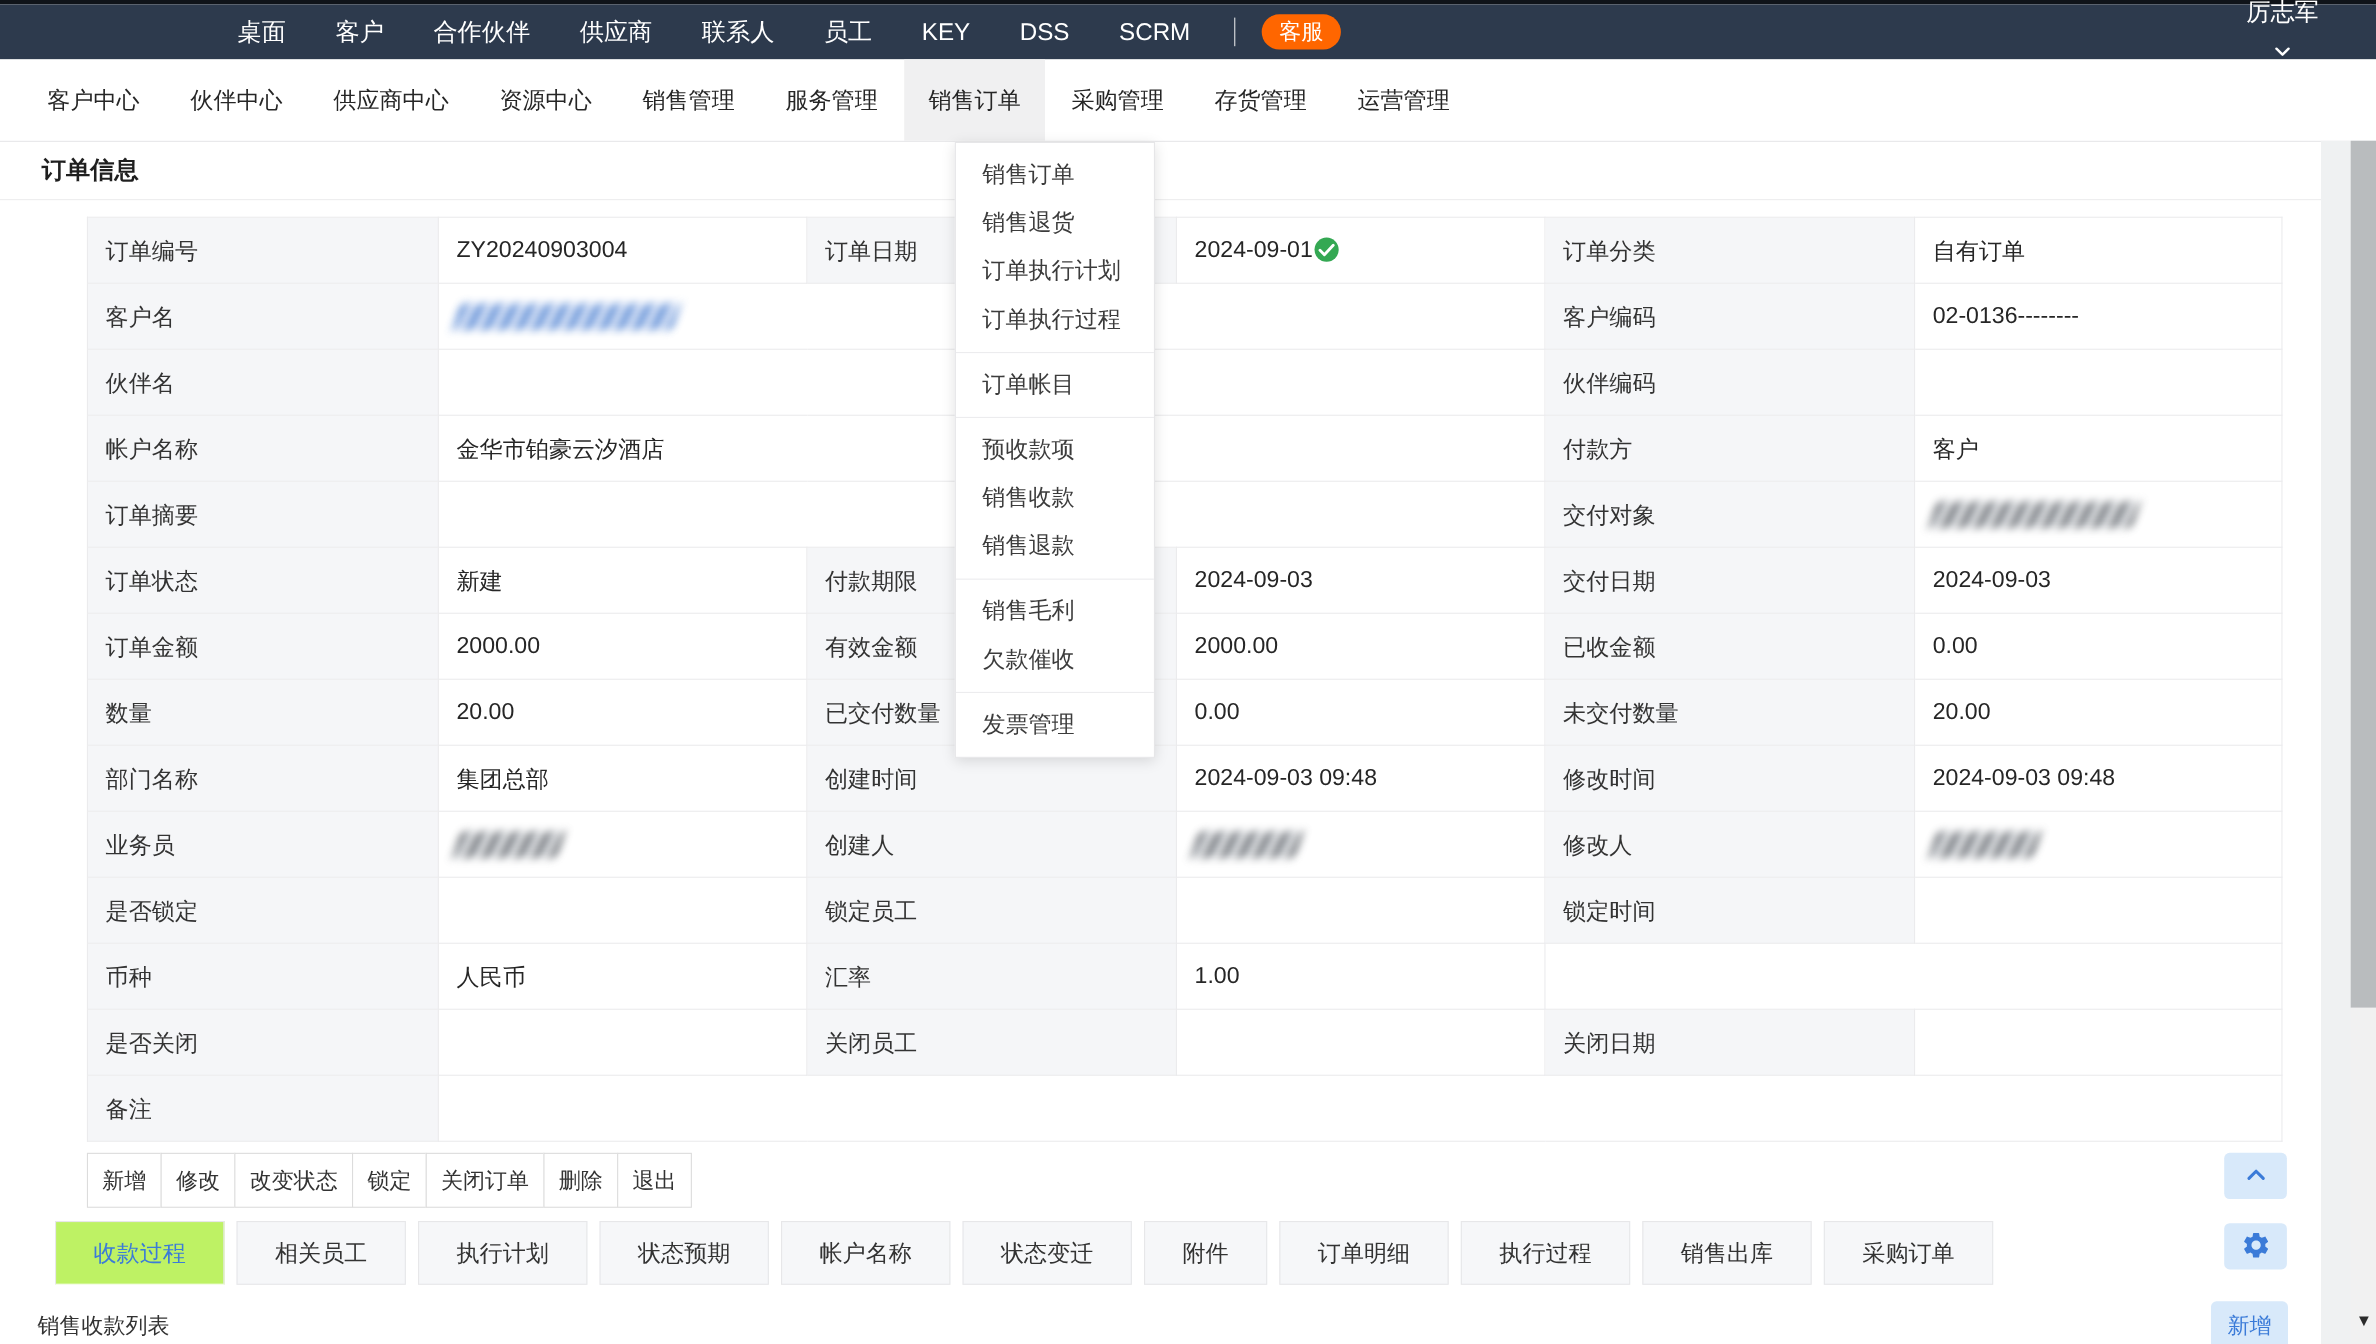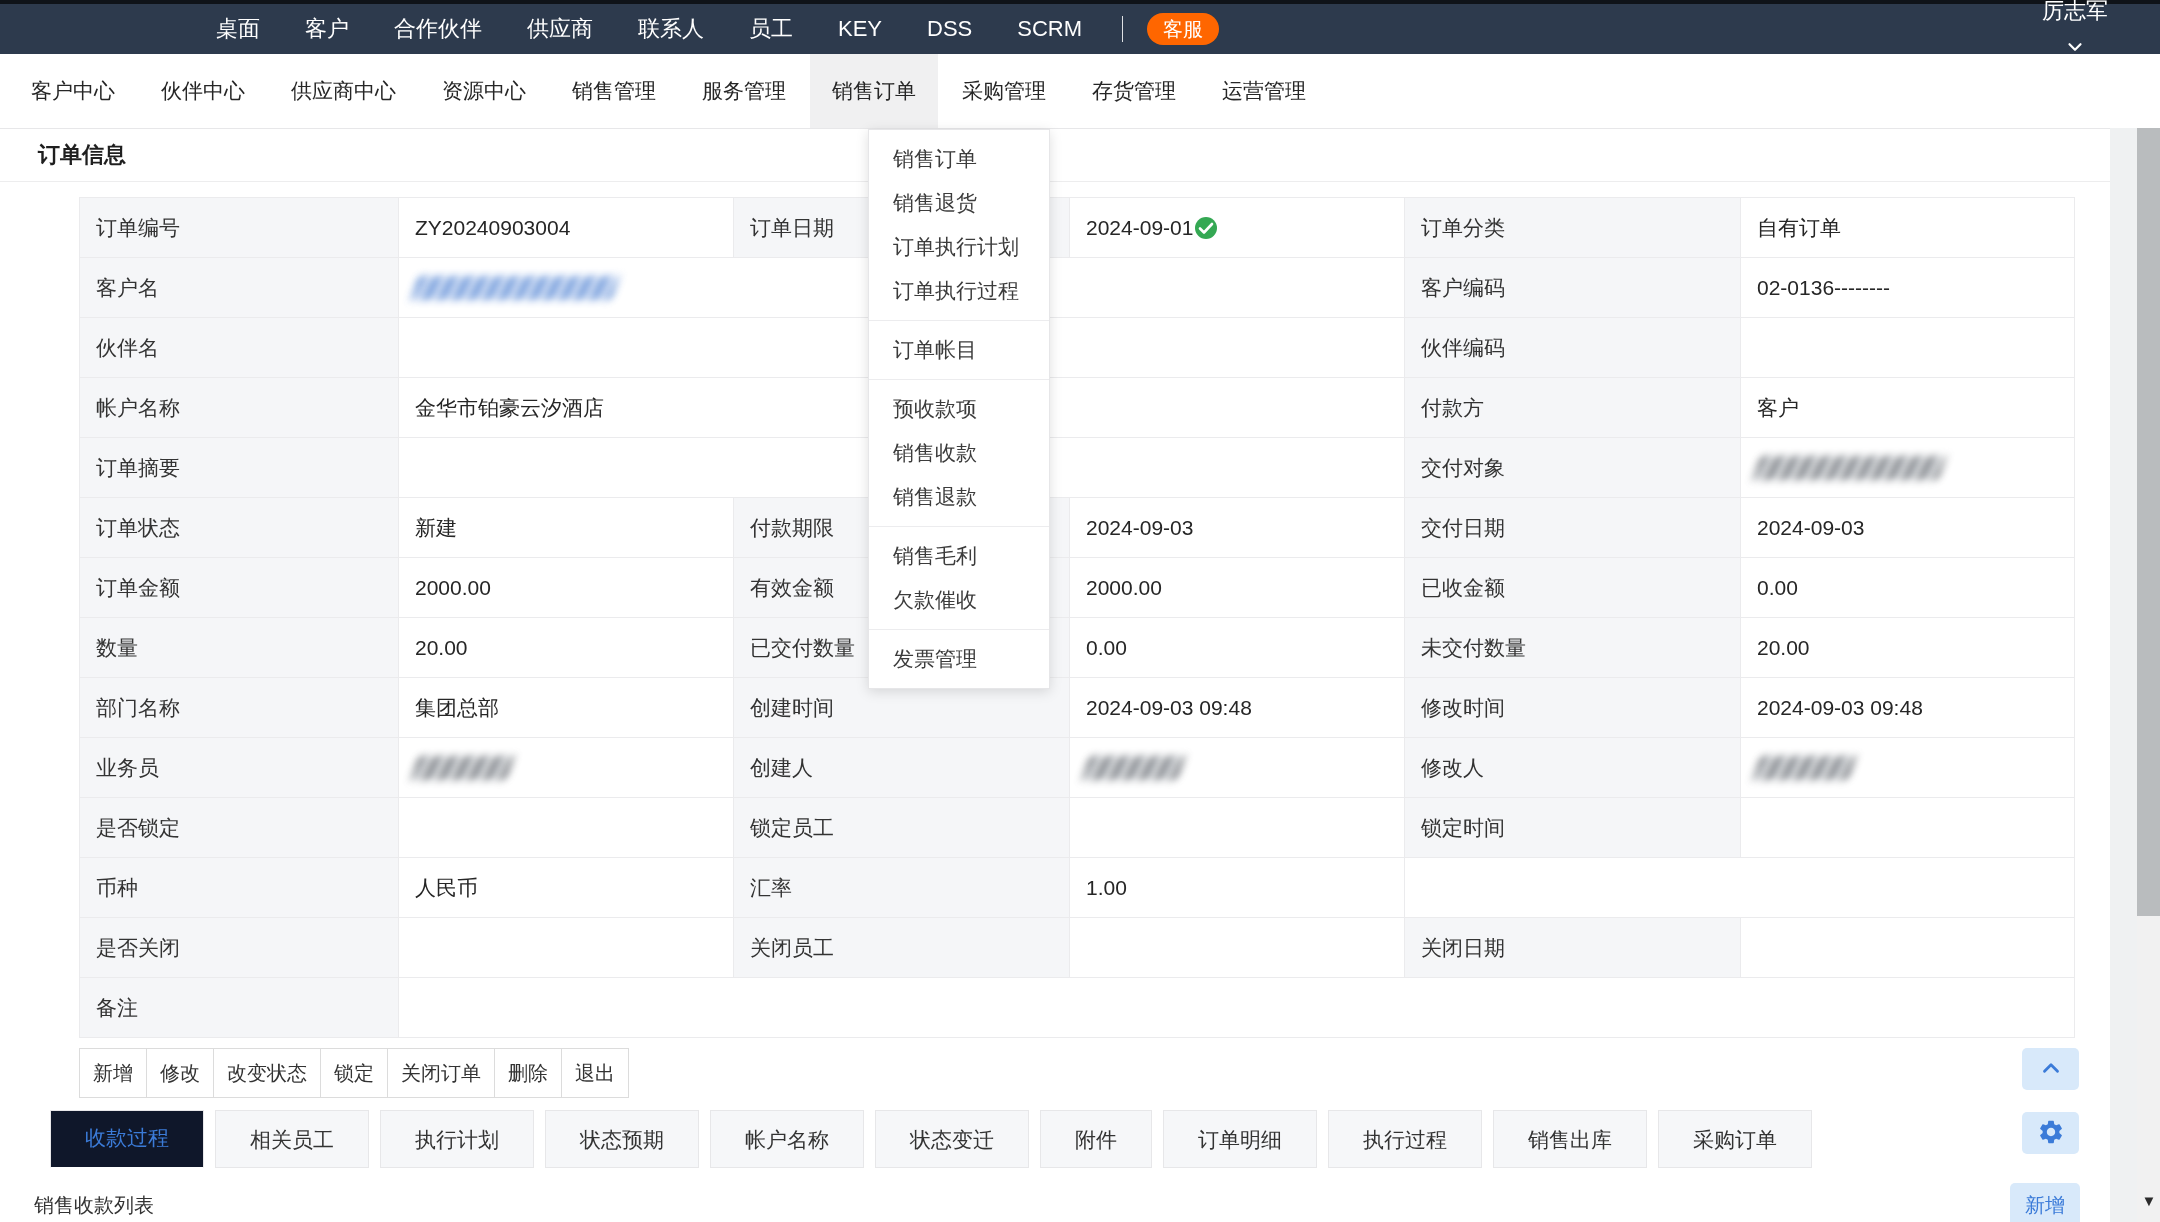--- a/index.html
+++ b/index.html
@@ -18,21 +18,21 @@
   .top-divider{width:1px;height:26px;background:rgba(255,255,255,.85);margin:0 24px 0 40px;}
   .service-badge{
     background:var(--badge-orange,#ff6600);color:#fff;font-size:20px;line-height:20px;
     padding:6px 16px;border-radius:17px;cursor:pointer;white-space:nowrap;
   }
   .topbar-user{margin-left:auto;display:flex;align-items:center;gap:10px;cursor:pointer;flex-direction:column;}
   .topbar-user .uname{color:#fff;font-size:22px;}
   
   .navbar{
     height:74px;background:#fff;border-bottom:1px solid #e7e7e9;display:flex;align-items:stretch;
-    padding-left:8px;
+    padding-left:20px;
   }
   .nav-item{
     display:flex;align-items:center;padding:0 22px;margin:0 1px;font-size:21px;color:#262626;
     cursor:pointer;white-space:nowrap;
   }
   .nav-item.active{background:#f0f0f1;}
   
   .page-head{height:52px;display:flex;align-items:center;padding-left:38px;border-bottom:1px solid #ededee;font-family:Liberation Serif, serif;}
   .page-title{font-size:22px;font-weight:bold;color:#1f1f1f;}
   
@@ -66,21 +66,21 @@
     height:50px;padding:0 13px;background:#fff;border:1px solid #dcdcdc;margin-right:-1px;
     font-size:20px;color:#333;display:flex;align-items:center;cursor:pointer;white-space:nowrap;
     font-family:inherit;
   }
   
   .tabs{position:absolute;left:50px;top:1110px;display:flex;gap:11px;}
   .tab{
     height:58px;line-height:58px;padding:0 34px;background:var(--tab-bg,#f6f7f9);
     border:1px solid #e7e7e9;font-size:21px;color:#333;cursor:pointer;white-space:nowrap;box-sizing:border-box;
   }
-  .tab.active{background:#0f172a;color:var(--accent,#3b7bd8);border-bottom-color:#fff;font-family:Liberation Mono, monospace;}
+  .tab.active{background:#bef264;color:var(--accent,#3b7bd8);border-bottom-color:#fff;}
   
   .list-title{position:absolute;left:34px;top:1192px;font-size:20px;color:#333;}
   .corner-btn{
     position:absolute;width:57px;height:42px;background:var(--ltblue,#d8e9fa);border:none;border-radius:5px;
     display:flex;align-items:center;justify-content:center;cursor:pointer;
   }
   .collapse-btn{left:2022px;top:1048px;}
   .gear-btn{left:2022px;top:1112px;}
   .add-btn{
     position:absolute;left:2010px;top:1183px;width:70px;height:44px;background:var(--ltblue,#d8e9fa);

